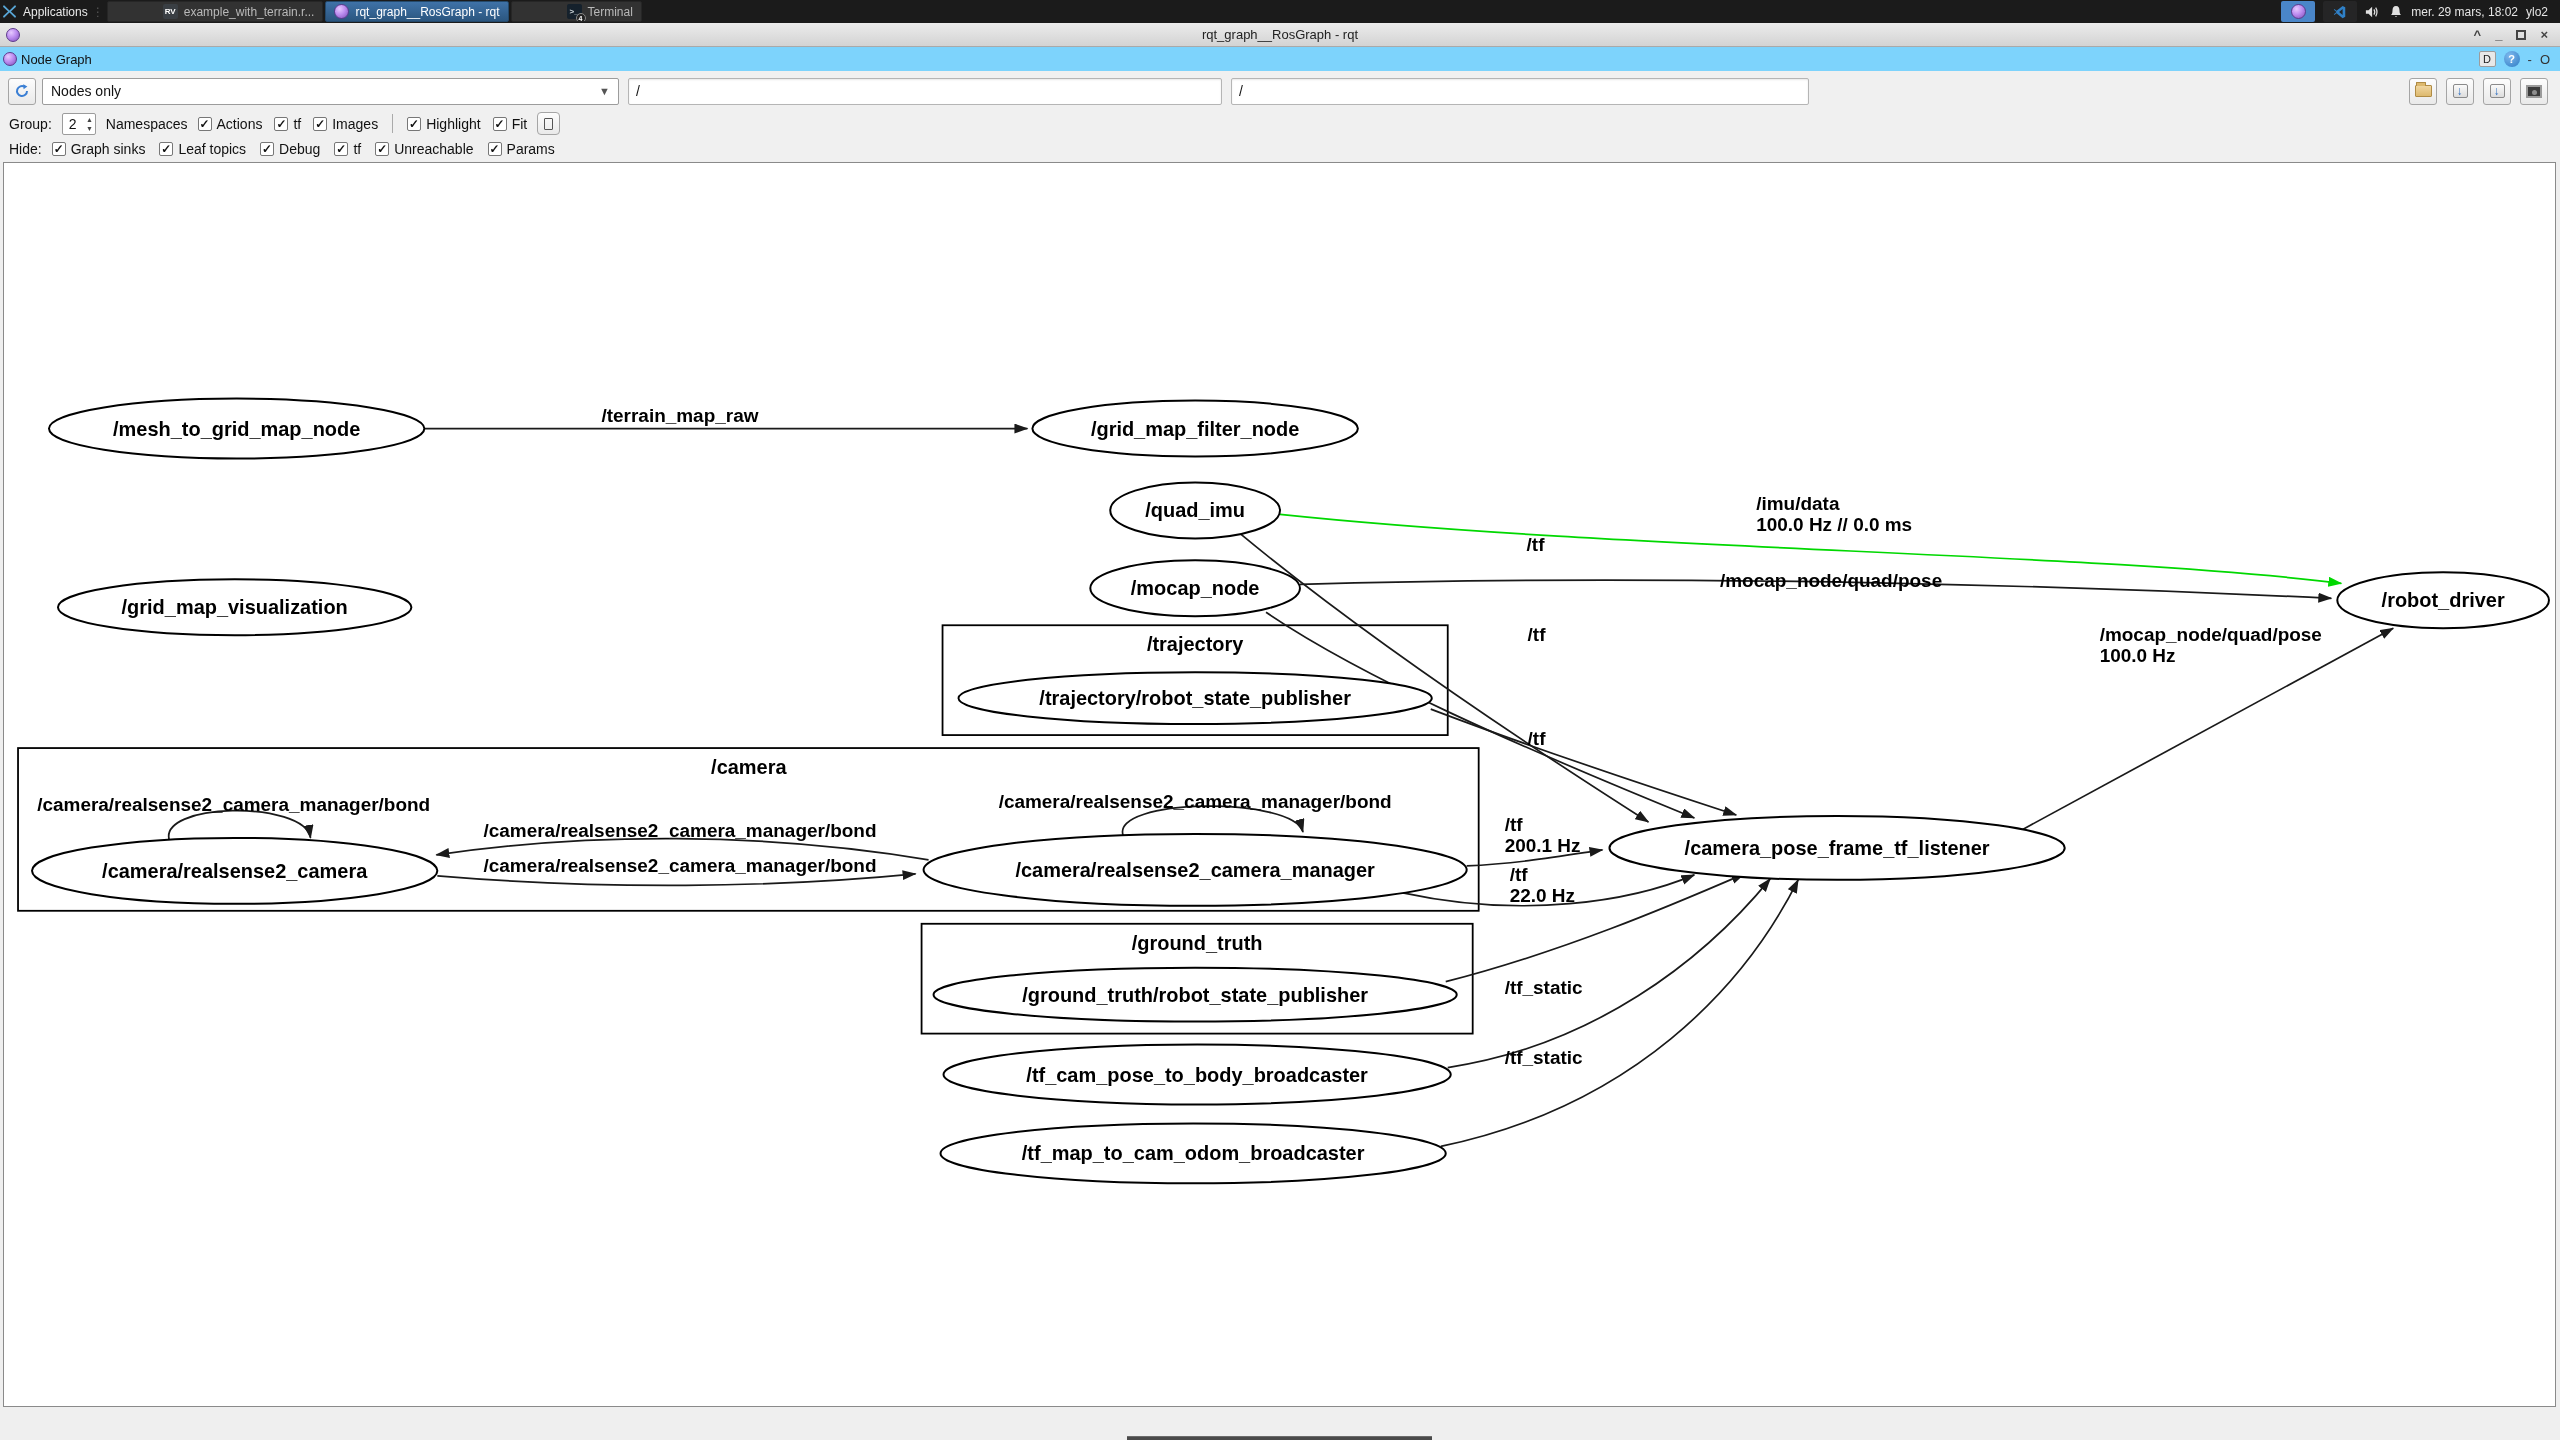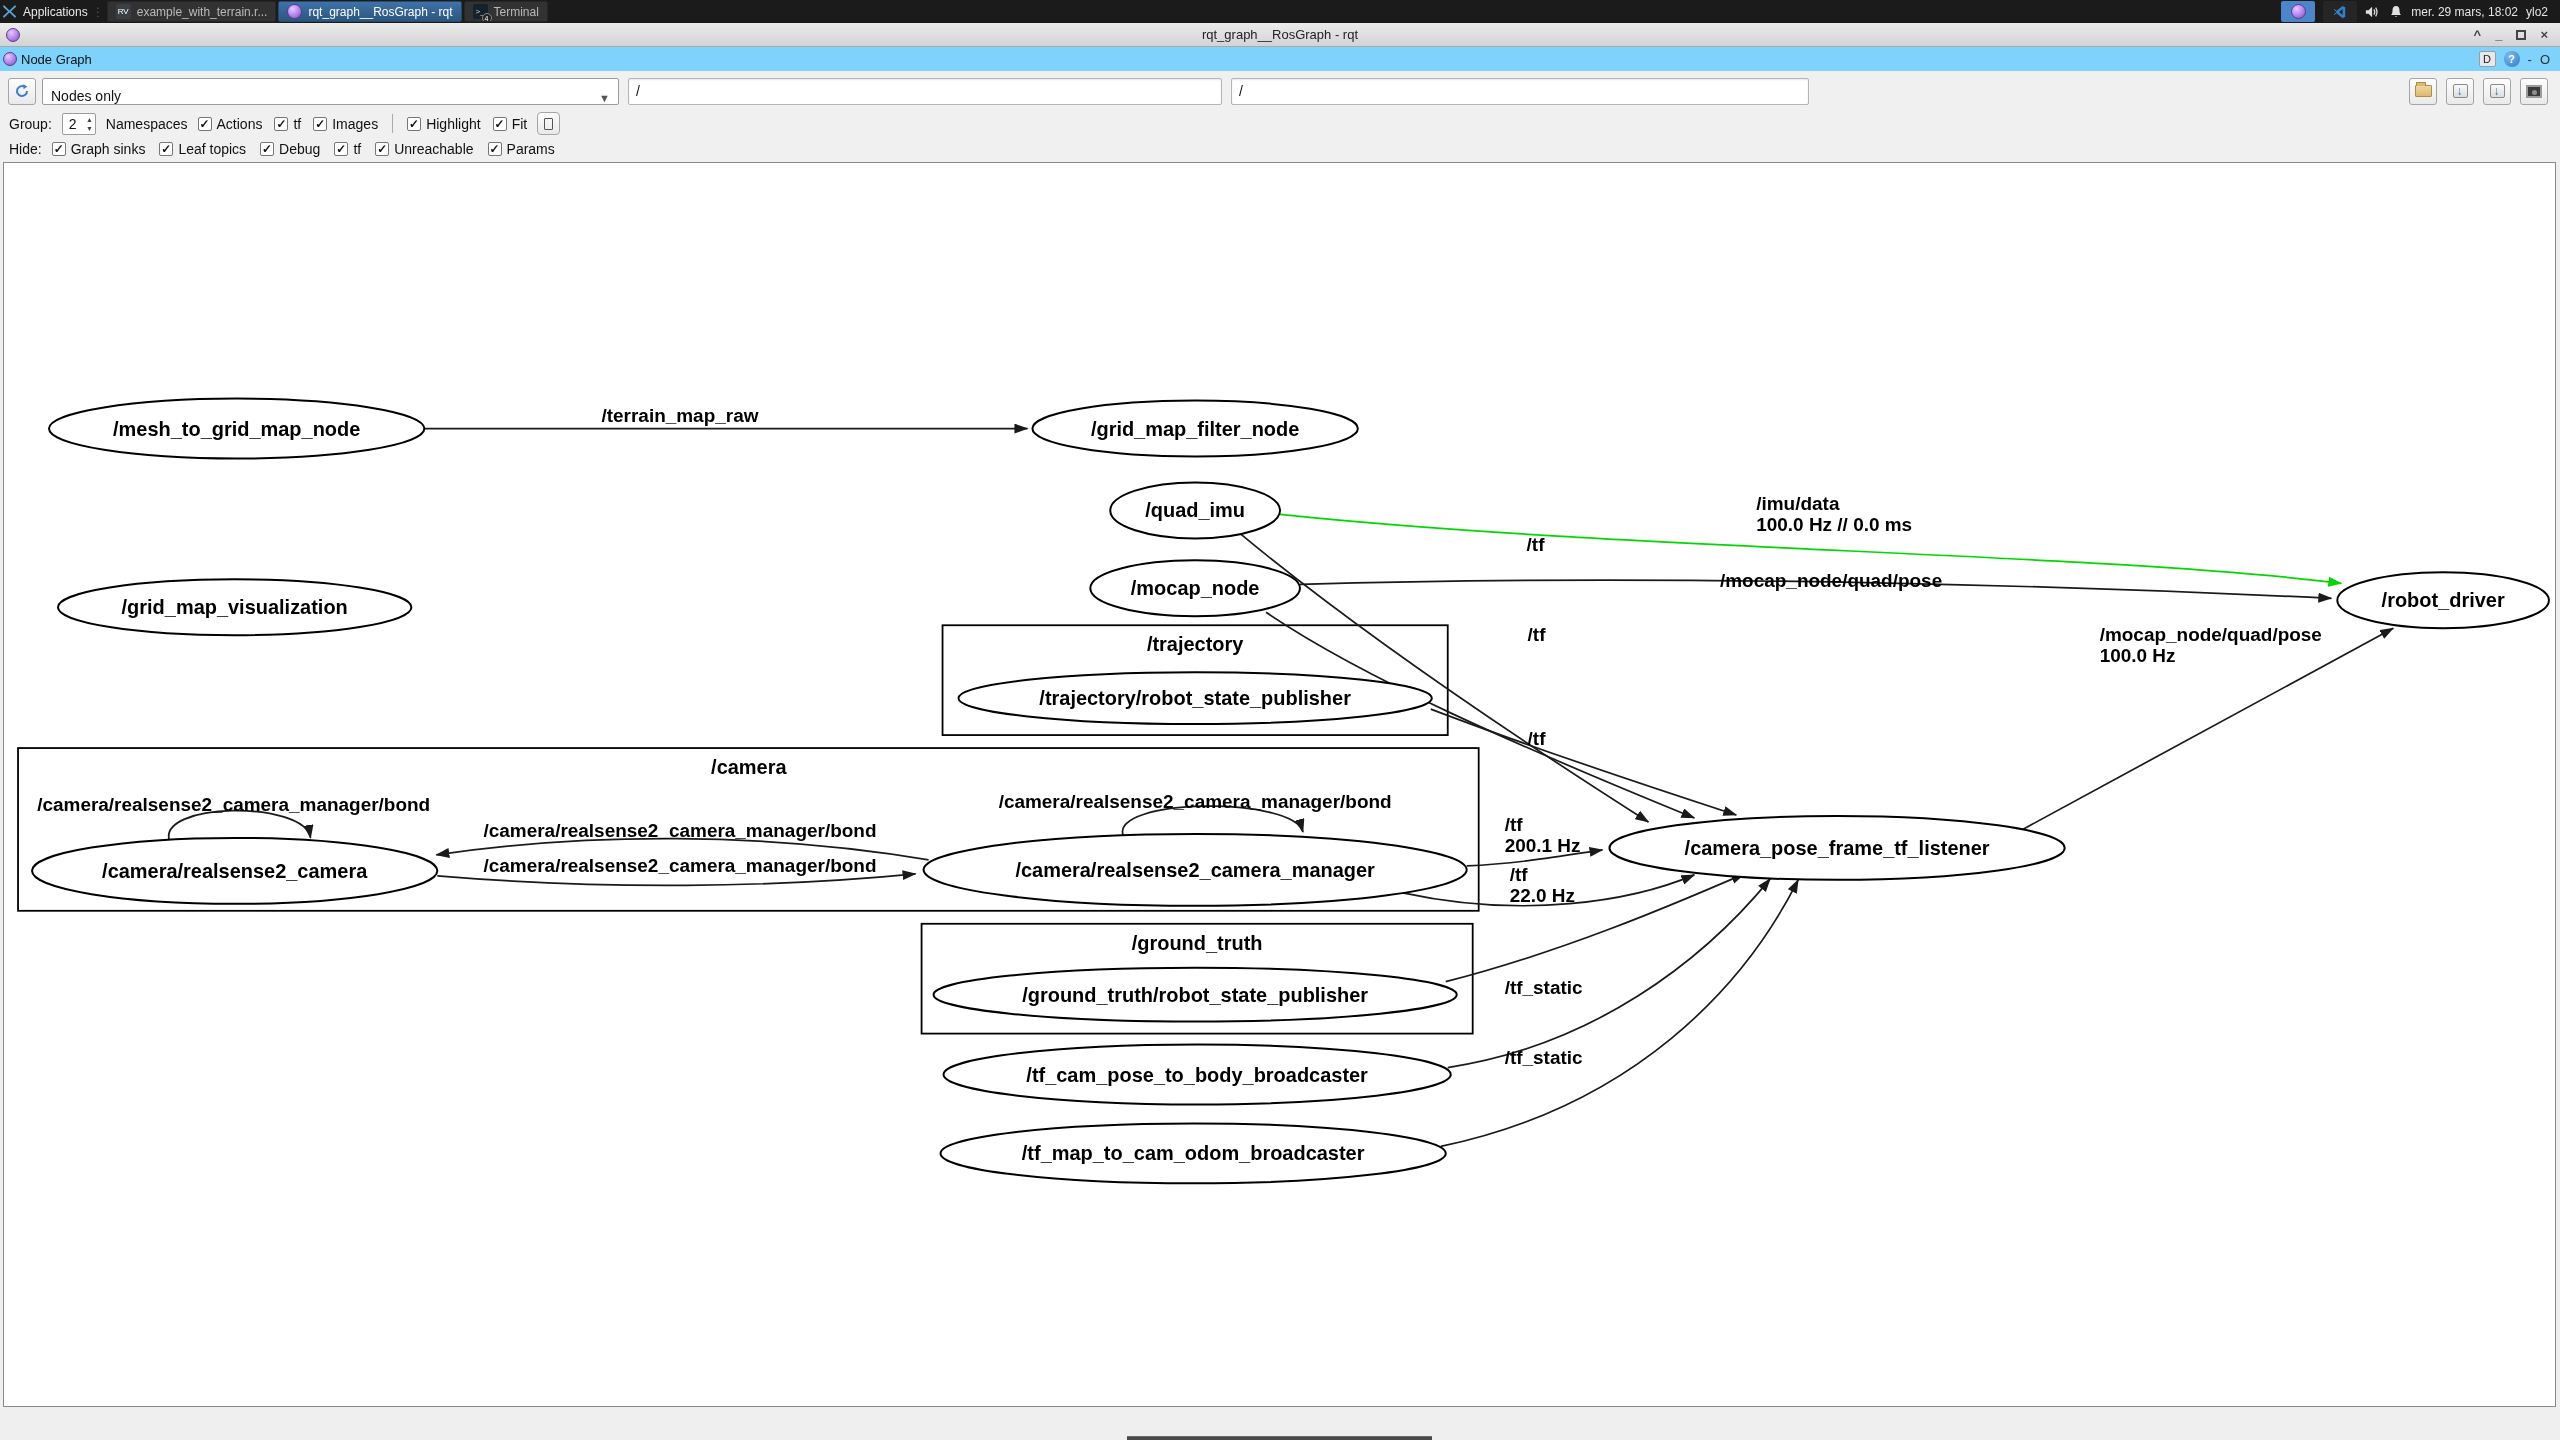--- a/index.html
+++ b/index.html
@@ -10,21 +10,21 @@
   .taskbar{position:absolute;top:0;left:0;width:2560px;height:23px;background:#1b1b1b;
     display:flex;align-items:center;color:#cfcfcf;font-size:12px;}
   .apps-btn{display:flex;align-items:center;gap:6px;padding:0 2px;height:100%;color:#e8e8e8;}
   .xlogo{width:15px;height:15px;}
   .tb-sep{color:#555;margin:0 2px;}
   .task-btn{display:flex;align-items:center;gap:6px;height:21px;margin:1px 1px;
     padding:0 8px;background:#323232;border:1px solid #262626;border-radius:2px;
     overflow:hidden;white-space:nowrap;color:#b9b9b9;}
   .task-btn.active{background:linear-gradient(#3f72a8,#2b567f);color:#fff;border-color:#24496b;}
   .mini-ico{width:15px;height:15px;border-radius:2px;display:flex;align-items:center;justify-content:center;
-    font-size:8px;font-weight:normal;color:#fff;flex:0 0 auto;position:relative;}
+    font-size:8px;font-weight:bold;color:#fff;flex:0 0 auto;position:relative;margin-left:47px;}
   .mini-ico.rviz{background:#3a3f44;}
   .mini-ico.term{background:#15212c;color:#cfd8dc;}
   .badge{position:absolute;right:-4px;bottom:-4px;width:10px;height:10px;border-radius:50%;
     background:#222;border:1px solid #888;color:#fff;font-size:7px;display:flex;align-items:center;justify-content:center;}
   .rqt-ball{width:15px;height:15px;border-radius:50%;flex:0 0 auto;
     background:radial-gradient(circle at 35% 30%,#e6c9ff 0%,#bd8df0 45%,#7d4fb8 100%);
     border:1px solid #5d3a8c;}
   .tray{margin-left:auto;display:flex;align-items:center;gap:8px;padding-right:12px;height:100%;}
   .tray-btn{width:34px;height:21px;display:flex;align-items:center;justify-content:center;border-radius:2px;}
   .tray-btn.hl{background:#4a86c8;}
@@ -53,21 +53,21 @@
   .pbtn-help{width:16px;height:16px;border-radius:50%;background:radial-gradient(circle at 35% 30%,#7db8ee,#2f7cc4);
     color:#fff;font-size:11px;font-weight:bold;display:flex;align-items:center;justify-content:center;}
   .pbtn-txt{color:#333;font-size:13px;}
 
   
   .toolrow{position:absolute;top:71px;left:0;width:2560px;height:40px;background:#f0f0f0;
     display:flex;align-items:center;font-size:14px;}
   .sqbtn{width:28px;height:27px;border:1px solid #a5a5a5;border-radius:3px;background:linear-gradient(#fdfdfd,#e9e9e9);
     display:flex;align-items:center;justify-content:center;margin-left:8px;flex:0 0 auto;}
   .combo{width:577px;height:27px;background:#fff;border:1px solid #9c9c9c;border-radius:2px;margin-left:6px;
-    display:flex;align-items:flex-end;padding:0 8px;color:#111;position:relative;flex:0 0 auto;}
+    display:flex;align-items:center;padding:0 8px;color:#111;position:relative;flex:0 0 auto;}
   .combo .arr{position:absolute;right:8px;color:#555;font-size:11px;}
   .tinput{height:27px;background:#fff;border:1px solid #b5b5b5;border-radius:2px;margin-left:9px;
     display:flex;align-items:center;padding:0 7px;color:#111;flex:0 0 auto;box-shadow:inset 0 1px 2px #00000018;}
   .tinput.f1{width:594px;}
   .tinput.f2{width:578px;}
   .tool-right{margin-left:auto;display:flex;gap:9px;padding-right:12px;}
   .tool-right .sqbtn{margin-left:0;}
 
   
   .optrow{position:absolute;left:0;width:2560px;height:25px;background:#f0f0f0;

